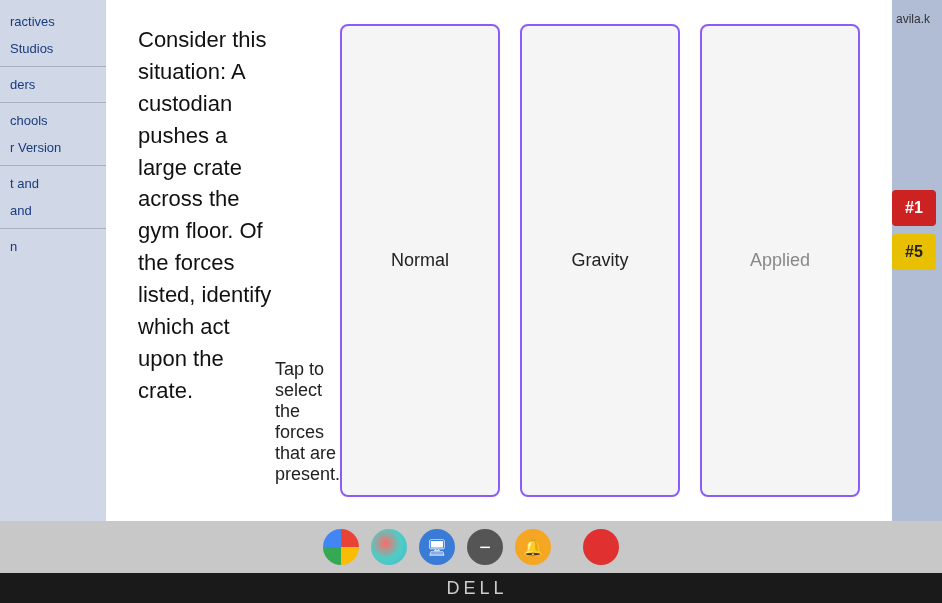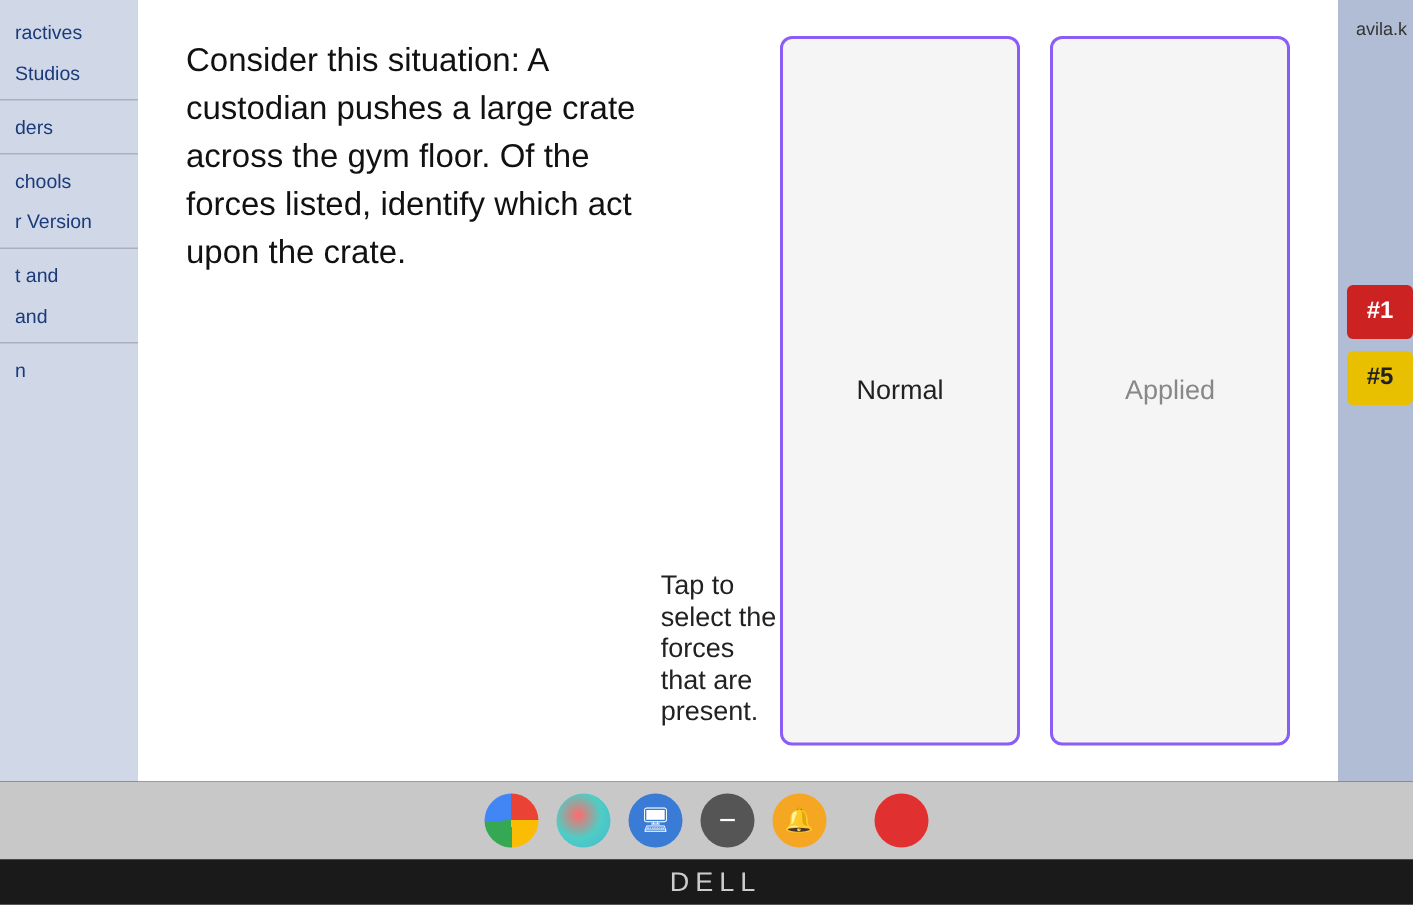--- a/index.html
+++ b/index.html
@@ -15,21 +15,21 @@
     }
 
     .screen {
       display: flex;
       flex: 1;
       overflow: hidden;
     }
 
     
     .sidebar {
-      width: 92px;
+      width: 106px;
       background: #d0d8e8;
       display: flex;
       flex-direction: column;
       padding: 8px 0;
       flex-shrink: 0;
     }
 
     .sidebar-item {
       padding: 6px 10px;
       font-size: 13px;
@@ -93,21 +93,21 @@
       color: #888888;
       background: #f5f5f5;
     }
 
     
     .right-sidebar {
       width: 50px;
       background: #b0bdd4;
       display: flex;
       flex-direction: column;
-      align-items: flex-end;
+      align-items: flex-start;
       padding-top: 8px;
       flex-shrink: 0;
     }
 
     .badge-red {
       background: #cc2222;
       color: white;
       font-weight: bold;
       font-size: 16px;
       width: 44px;
@@ -246,20 +246,21 @@
     </div>
   </div>
 
   <div class="main-content">
     <p class="question-text">Consider this situation: A custodian pushes a large crate across the gym floor. Of the forces listed, identify which act upon the crate.</p>
 
     <p class="instruction-text">Tap to select the forces that are present.</p>
 
     <div class="answer-buttons">
       <button class="answer-btn">Normal</button>
+      <button class="answer-btn">Gravity</button>
       <button class="answer-btn applied">Applied</button>
     </div>
   </div>
 
   <div class="right-sidebar">
     <div class="right-panel-top">avila.k</div>
     <div class="badge-red">#1</div>
     <div class="badge-yellow">#5</div>
   </div>
 </div>

